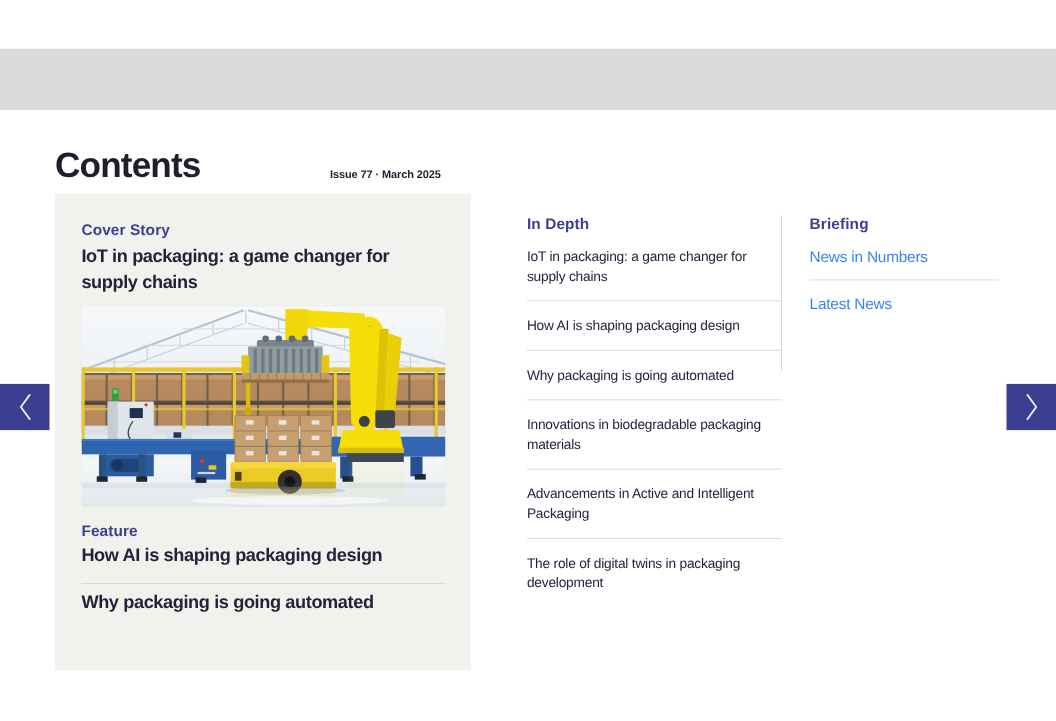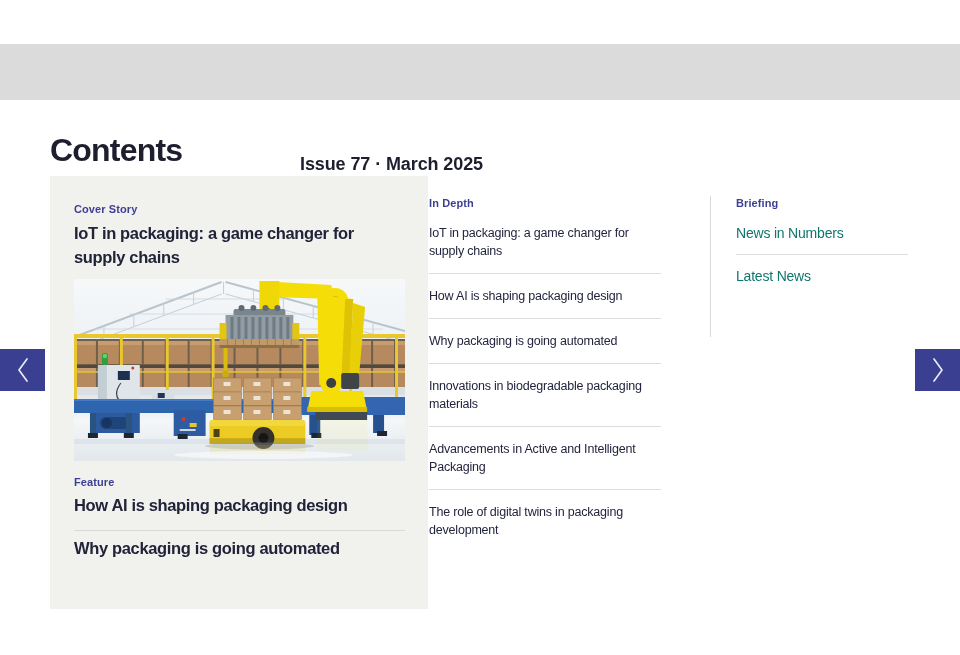--- a/index.html
+++ b/index.html
@@ -1,40 +1,40 @@
 <!DOCTYPE html>
 <html><head>
 <meta charset="utf-8">
 <style>
   html,body{margin:0;padding:0;background:#fff;}
   .page{position:relative;width:960px;height:655px;background:#ffffff;overflow:hidden;
         font-family:Liberation Sans, sans-serif;color:#212338;margin-top:44px;}
   .topbar{position:absolute;left:0;top:0;width:960px;height:56px;background:#dbdbdb;}
   .masthead-title{position:absolute;left:50px;top:88px;margin:0;font-size:32px;font-weight:bold;
         letter-spacing:-0.8px;color:#1d1f2e;}
-  .issue{position:absolute;left:300px;top:110px;font-size:18px;font-weight:bold;
+  .issue{position:absolute;left:300px;top:110px;font-size:10px;font-weight:bold;
         letter-spacing:-0.1px;color:#1d1f2e;}
   .cover-panel{position:absolute;left:50px;top:132px;width:378px;height:433px;
         background:#f1f1ee;box-sizing:border-box;padding:26px 23px 0 24px;}
-  .kicker{font-size:11px;font-weight:bold;color:#3d3f93;letter-spacing:0.1px;line-height:14px;}
+  .kicker{font-size:14px;font-weight:bold;color:#3d3f93;letter-spacing:0.1px;line-height:14px;}
   .headline{margin:5px 0 0 0;font-size:16.5px;font-weight:bold;color:#212338;
         letter-spacing:-0.35px;line-height:24px;cursor:pointer;}
   .cover-image{width:331px;height:182px;margin-top:10px;overflow:hidden;cursor:pointer;line-height:0;}
   .mt14{margin-top:14px;}
   .mt10{margin-top:10px;}
   .rule{border:none;border-top:1px solid #d9d9d9;margin:13px 0 0 0;}
   .col{position:absolute;top:152px;}
-  .in-depth{left:429px;width:232px;}
+  .in-depth{left:479px;width:232px;}
   .briefing{left:736px;width:172px;}
   .article-list{list-style:none;margin:6px 0 0 0;padding:0;}
   .in-depth .article-list li{font-size:12.5px;line-height:18px;color:#23253e;letter-spacing:-0.2px;
         padding:13px 0;border-bottom:1px solid #dcdcdc;cursor:pointer;}
   .in-depth .article-list li:first-child{padding-top:8px;}
   .in-depth .article-list li:last-child{border-bottom:none;}
-  .briefing .article-list li{font-size:14px;line-height:20px;color:#0f766e;letter-spacing:-0.2px;
+  .briefing .article-list li{font-size:14px;line-height:20px;color:#3b82f6;letter-spacing:-0.2px;
         padding:11px 0;border-bottom:1px solid #dcdcdc;cursor:pointer;}
   .briefing .article-list li:first-child{padding-top:7px;}
   .briefing .article-list li:last-child{border-bottom:none;}
   .vrule{position:absolute;left:710px;top:152px;width:1px;height:141px;background:#d9d9d9;}
   .nav-arrow{position:absolute;top:305px;width:45px;height:42px;background:#3a3f92;border:none;
         padding:0;margin:0;display:flex;align-items:center;justify-content:center;cursor:pointer;}
   .nav-arrow.left{left:0;}
   .nav-arrow.right{right:0;}
   .nav-arrow svg{stroke:#e8eaf6;stroke-width:1.7;fill:none;stroke-linecap:round;stroke-linejoin:round;}
 </style>

